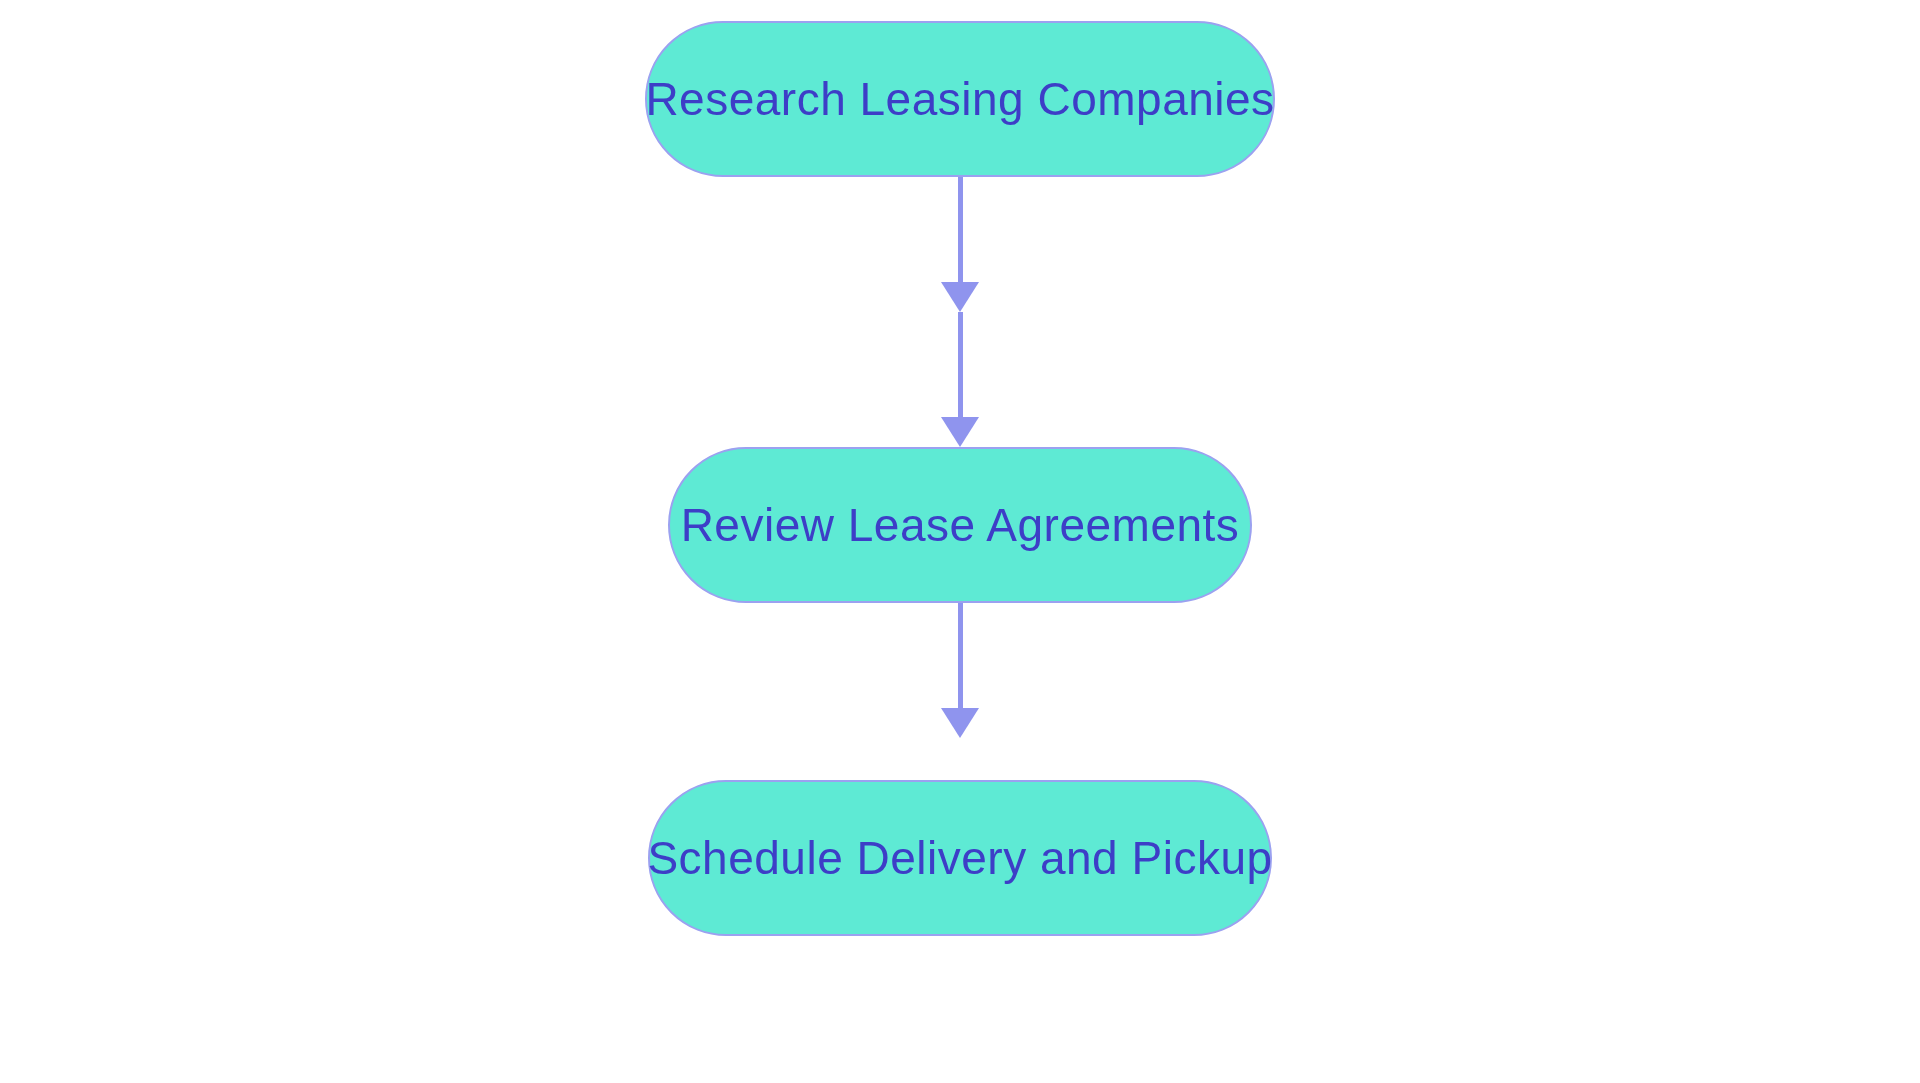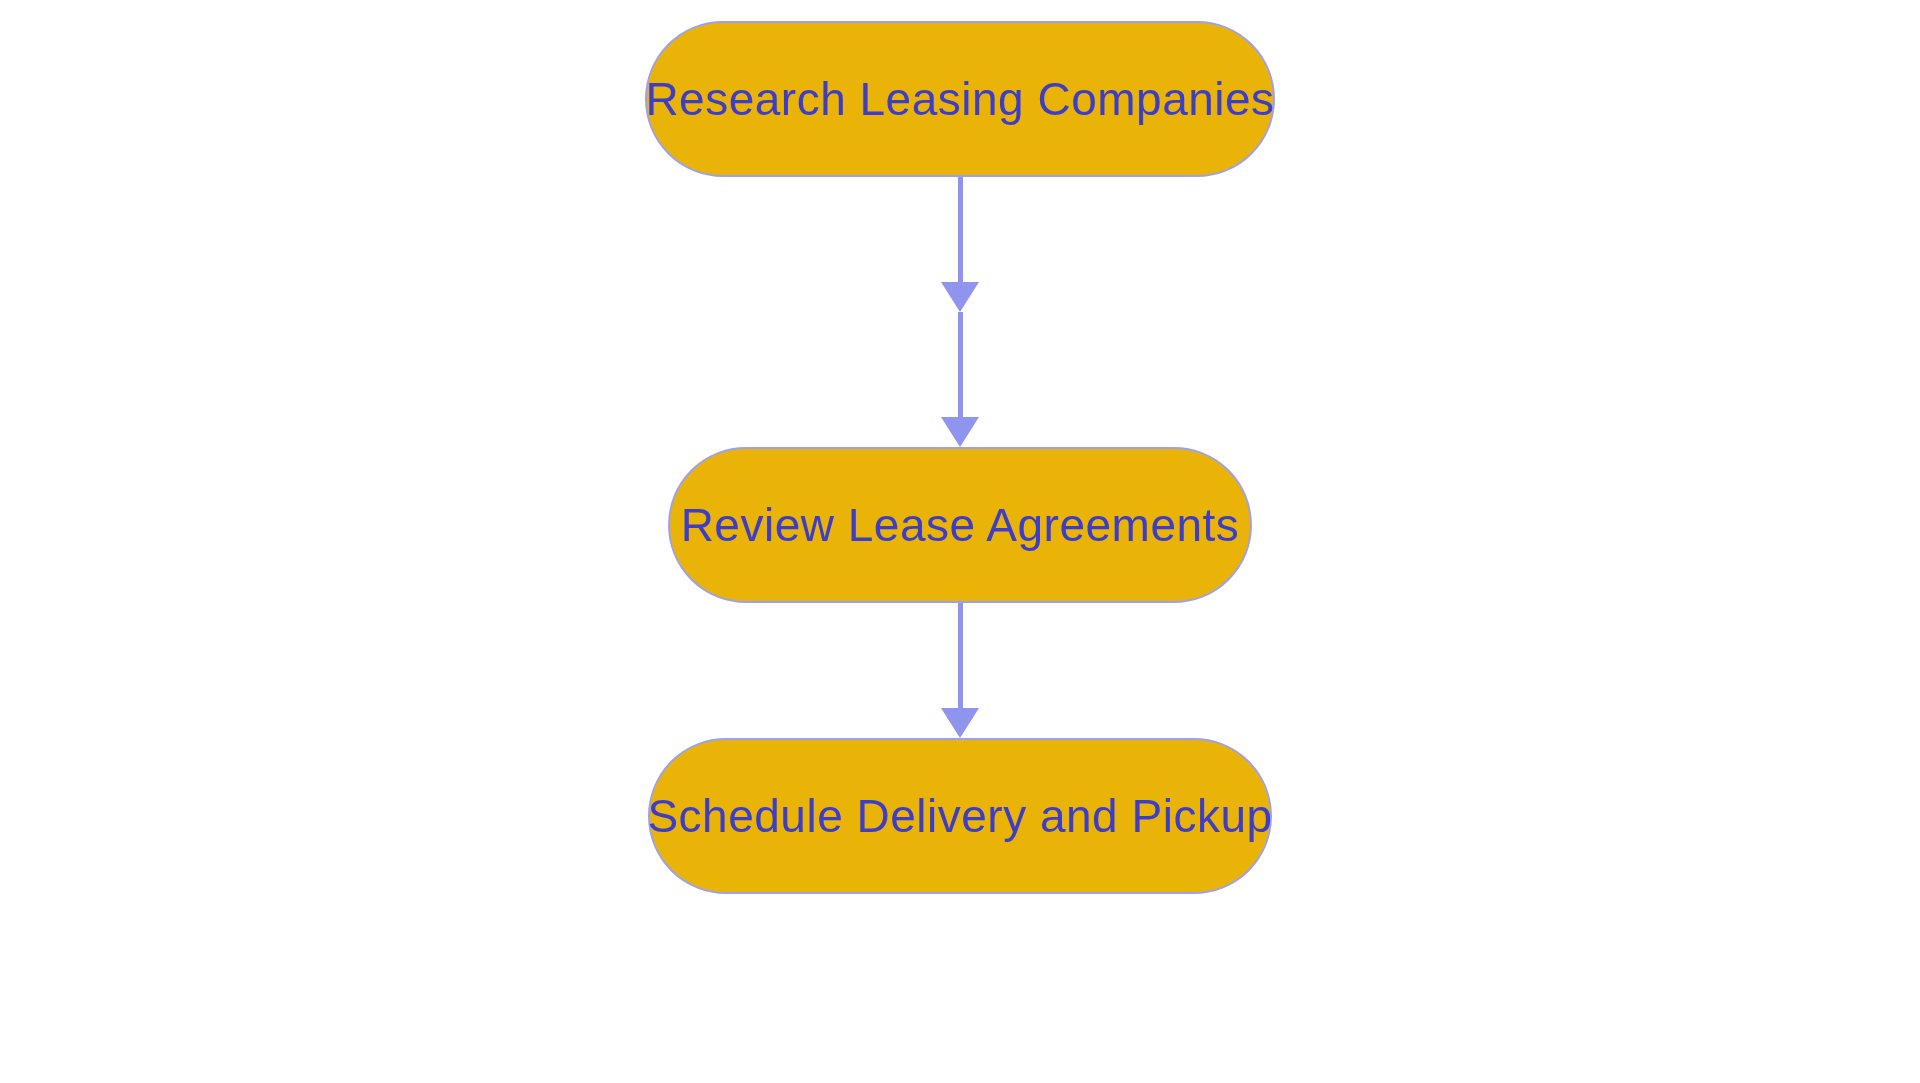--- a/index.html
+++ b/index.html
@@ -17,36 +17,36 @@
     height: 1083px;
     display: flex;
     flex-direction: column;
     align-items: center;
     padding-top: 21px;
     box-sizing: border-box;
   }
   .node {
     height: 156px;
     box-sizing: border-box;
-    background: #eab308;
+    background: #5eead4;
     border: 2px solid #9ba1f0;
     border-radius: 80px;
     display: flex;
     align-items: center;
     justify-content: center;
     color: #3d3ec7;
     font-size: 46px;
     letter-spacing: 0.5px;
     white-space: nowrap;
     flex: 0 0 auto;
   }
   .node.w-1 { width: 630px; }
   .node.w-2 { width: 434px; }
   .node.w-3 { width: 584px; }
-  .node.w-4 { width: 624px; }
+  .node.w-4 { width: 624px; margin-top: 42px; }
   .edge {
     height: 135px;
     display: flex;
     flex-direction: column;
     align-items: center;
     flex: 0 0 auto;
   }
   .edge .shaft {
     width: 5px;
     height: 105px;

